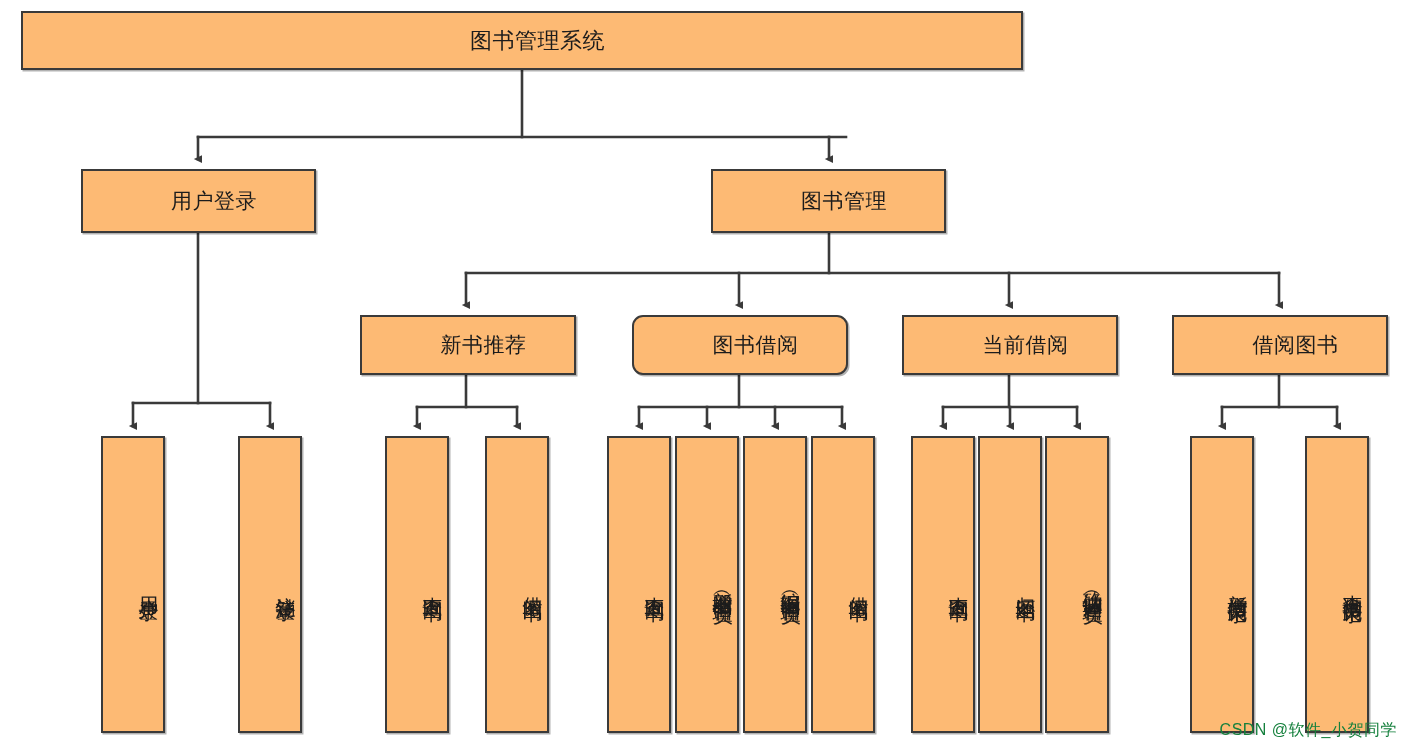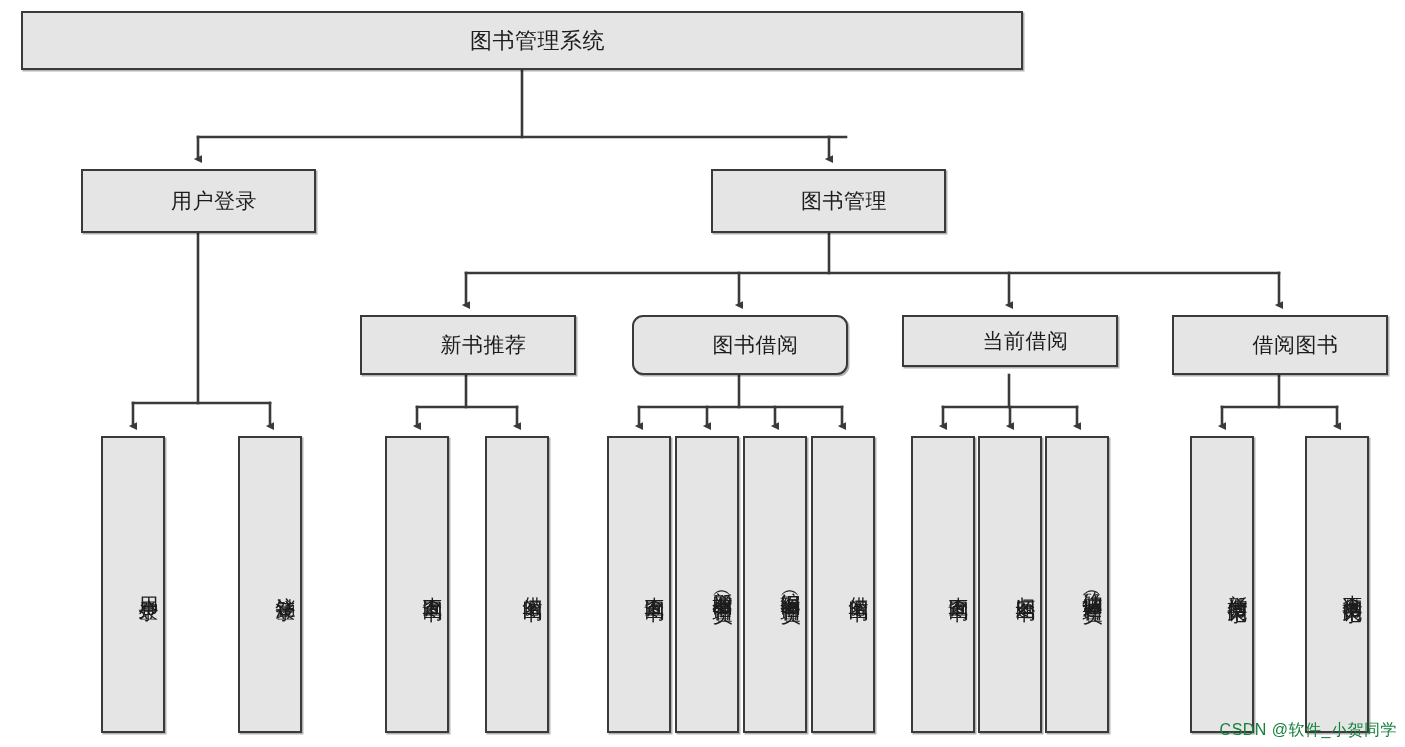--- a/index.html
+++ b/index.html
@@ -20,21 +20,21 @@
   #edges {
     position: absolute;
     left: 0;
     top: 0;
     width: 1405px;
     height: 747px;
   }
   .node {
     position: absolute;
     box-sizing: border-box;
-    background: #e5e5e5;
+    background: #fdba74;
     border: 2px solid #3a3a3a;
     box-shadow: 1.5px 1.5px 0 rgba(0,0,0,0.30);
     display: flex;
     align-items: center;
     justify-content: center;
     color: #1c1c1c;
     padding-left: 31px;
   }
   .node.horizontal {
     writing-mode: horizontal-tb;
@@ -136,21 +136,21 @@
   <div class="node horizontal" style="left:360px; top:315px; width:216px; height:60px;">
     <span class="label">新书推荐</span>
   </div>
 
   <div class="node horizontal" style="left:711px; top:169px; width:235px; height:64px;">
     <span class="label">图书管理</span>
   </div>
   <div class="node horizontal" style="left:632px; top:315px; width:216px; height:60px;border-radius:11px;">
     <span class="label">图书借阅</span>
   </div>
-  <div class="node horizontal" style="left:902px; top:315px; width:216px; height:52px;text-align:center;">
+  <div class="node horizontal" style="left:902px; top:315px; width:216px; height:60px;text-align:center;">
     <span class="label">当前借阅</span>
   </div>
   <div class="node horizontal" style="left:1172px; top:315px; width:216px; height:60px;">
     <span class="label">借阅图书</span>
   </div>
 
   <div class="node vertical" style="left:101px; top:436px; width:64px; height:297px;">
     <span class="label">用户登录</span>
   </div>
   <div class="node vertical" style="left:238px; top:436px; width:64px; height:297px;">

